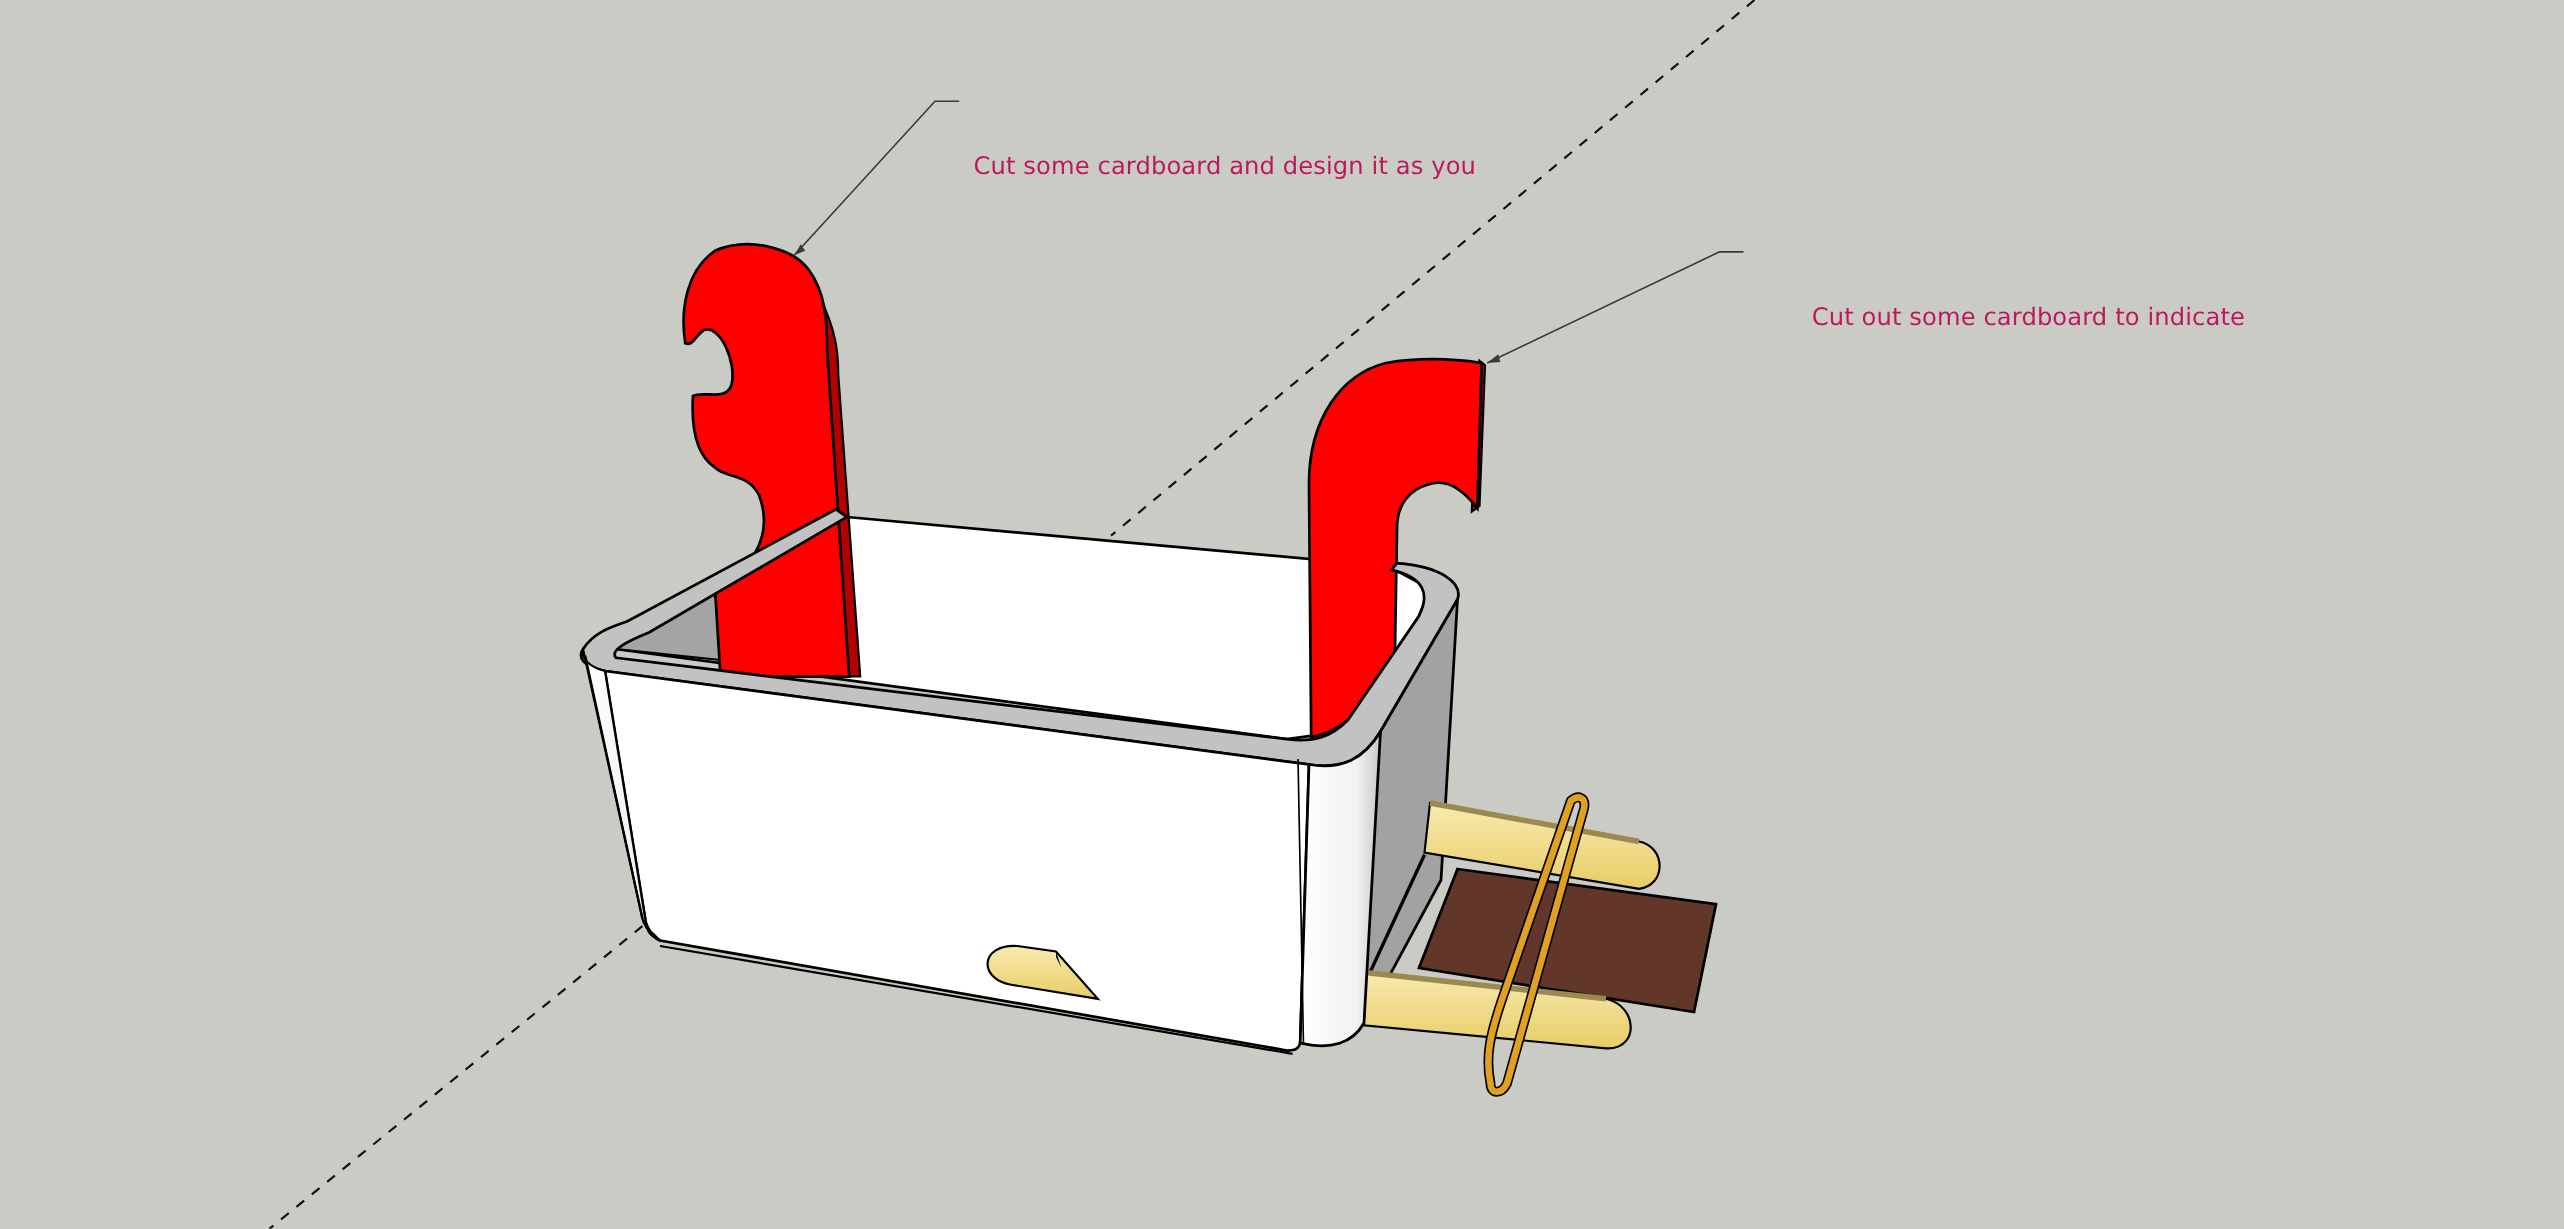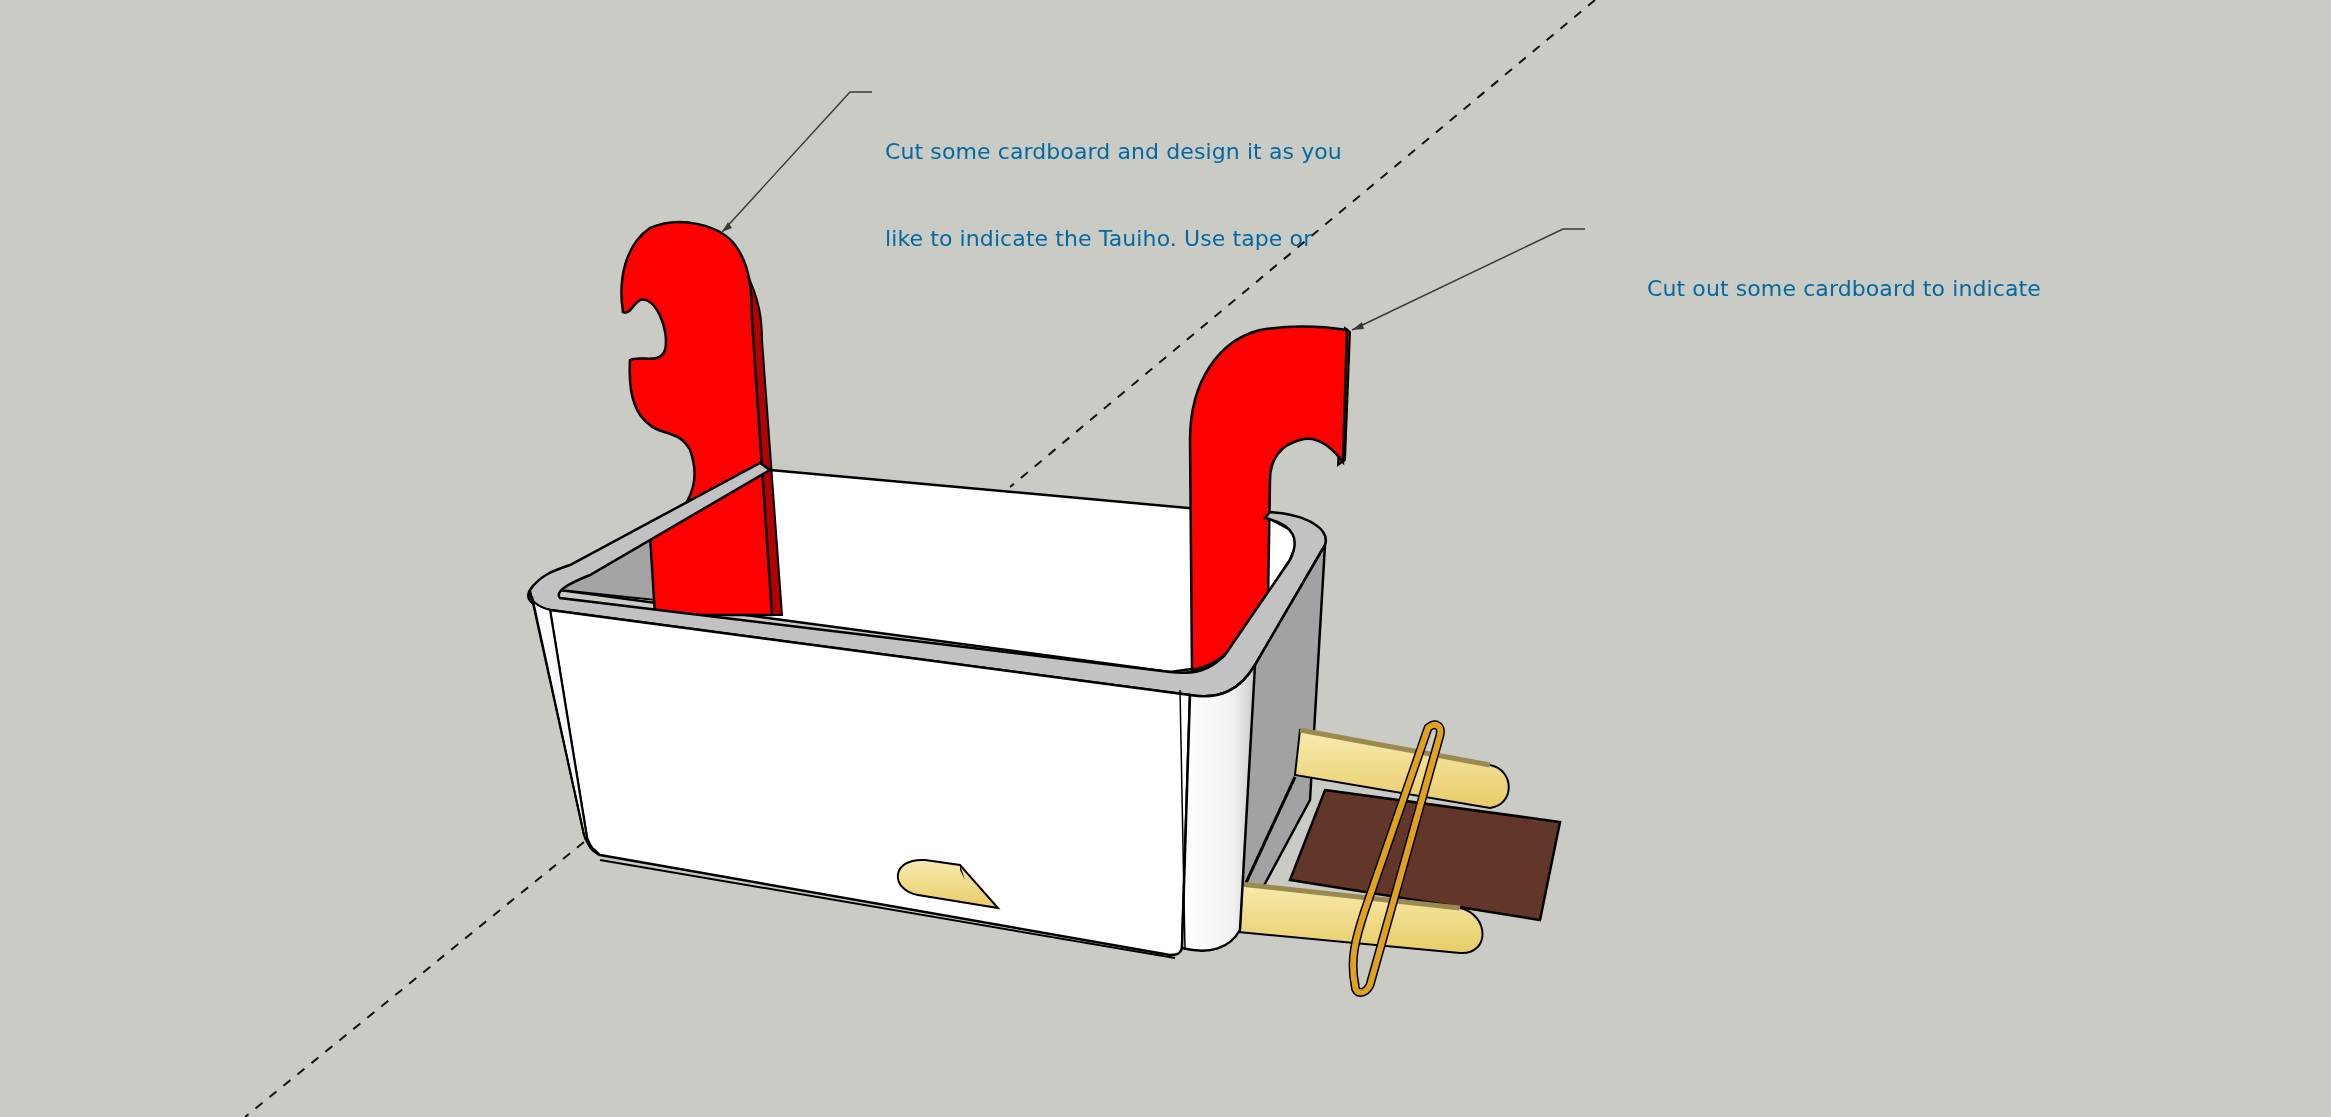--- a/index.html
+++ b/index.html
@@ -5,21 +5,21 @@
     html, body { margin: 0; padding: 0; }
     body {
       width: 2331px; height: 1117px; overflow: hidden;
       background: #cbcbc6;
       font-family: "DejaVu Sans", "Liberation Sans", sans-serif;
       position: relative;
     }
     #scene { position: absolute; left: 0; top: 0; width: 2331px; height: 1117px; }
     .callout {
       position: absolute;
-      color: #0369a1;
+      color: #be185d;
       font-size: 22px;
       line-height: 29px;
       white-space: pre;
       letter-spacing: 0.1px;
     }
     .callout span { display: block; }
   </style>
 </head>
 <body>
 
@@ -110,18 +110,17 @@
     <polygon points="722,232 728,222 732,228" fill="#3a3a3a"></polygon>
   </g>
   <g>
     <polyline points="1585,229 1563,229 1352,330" fill="none" stroke="#3a3a3a" stroke-width="1.5"></polyline>
     <polygon points="1352,330 1362,322 1364,329" fill="#3a3a3a"></polygon>
   </g>
 </svg>
 
 <div class="callout" style="left:885px; top:79px;">
   <span>Cut some cardboard and design it as you</span>
-  <span>like to indicate the Tauiho. Use tape or</span>
 </div>
 
 <div class="callout" style="left:1599px; top:216px;margin-left:48px;">
   <span>Cut out some cardboard to indicate</span>
 </div>
 
 </body></html>

